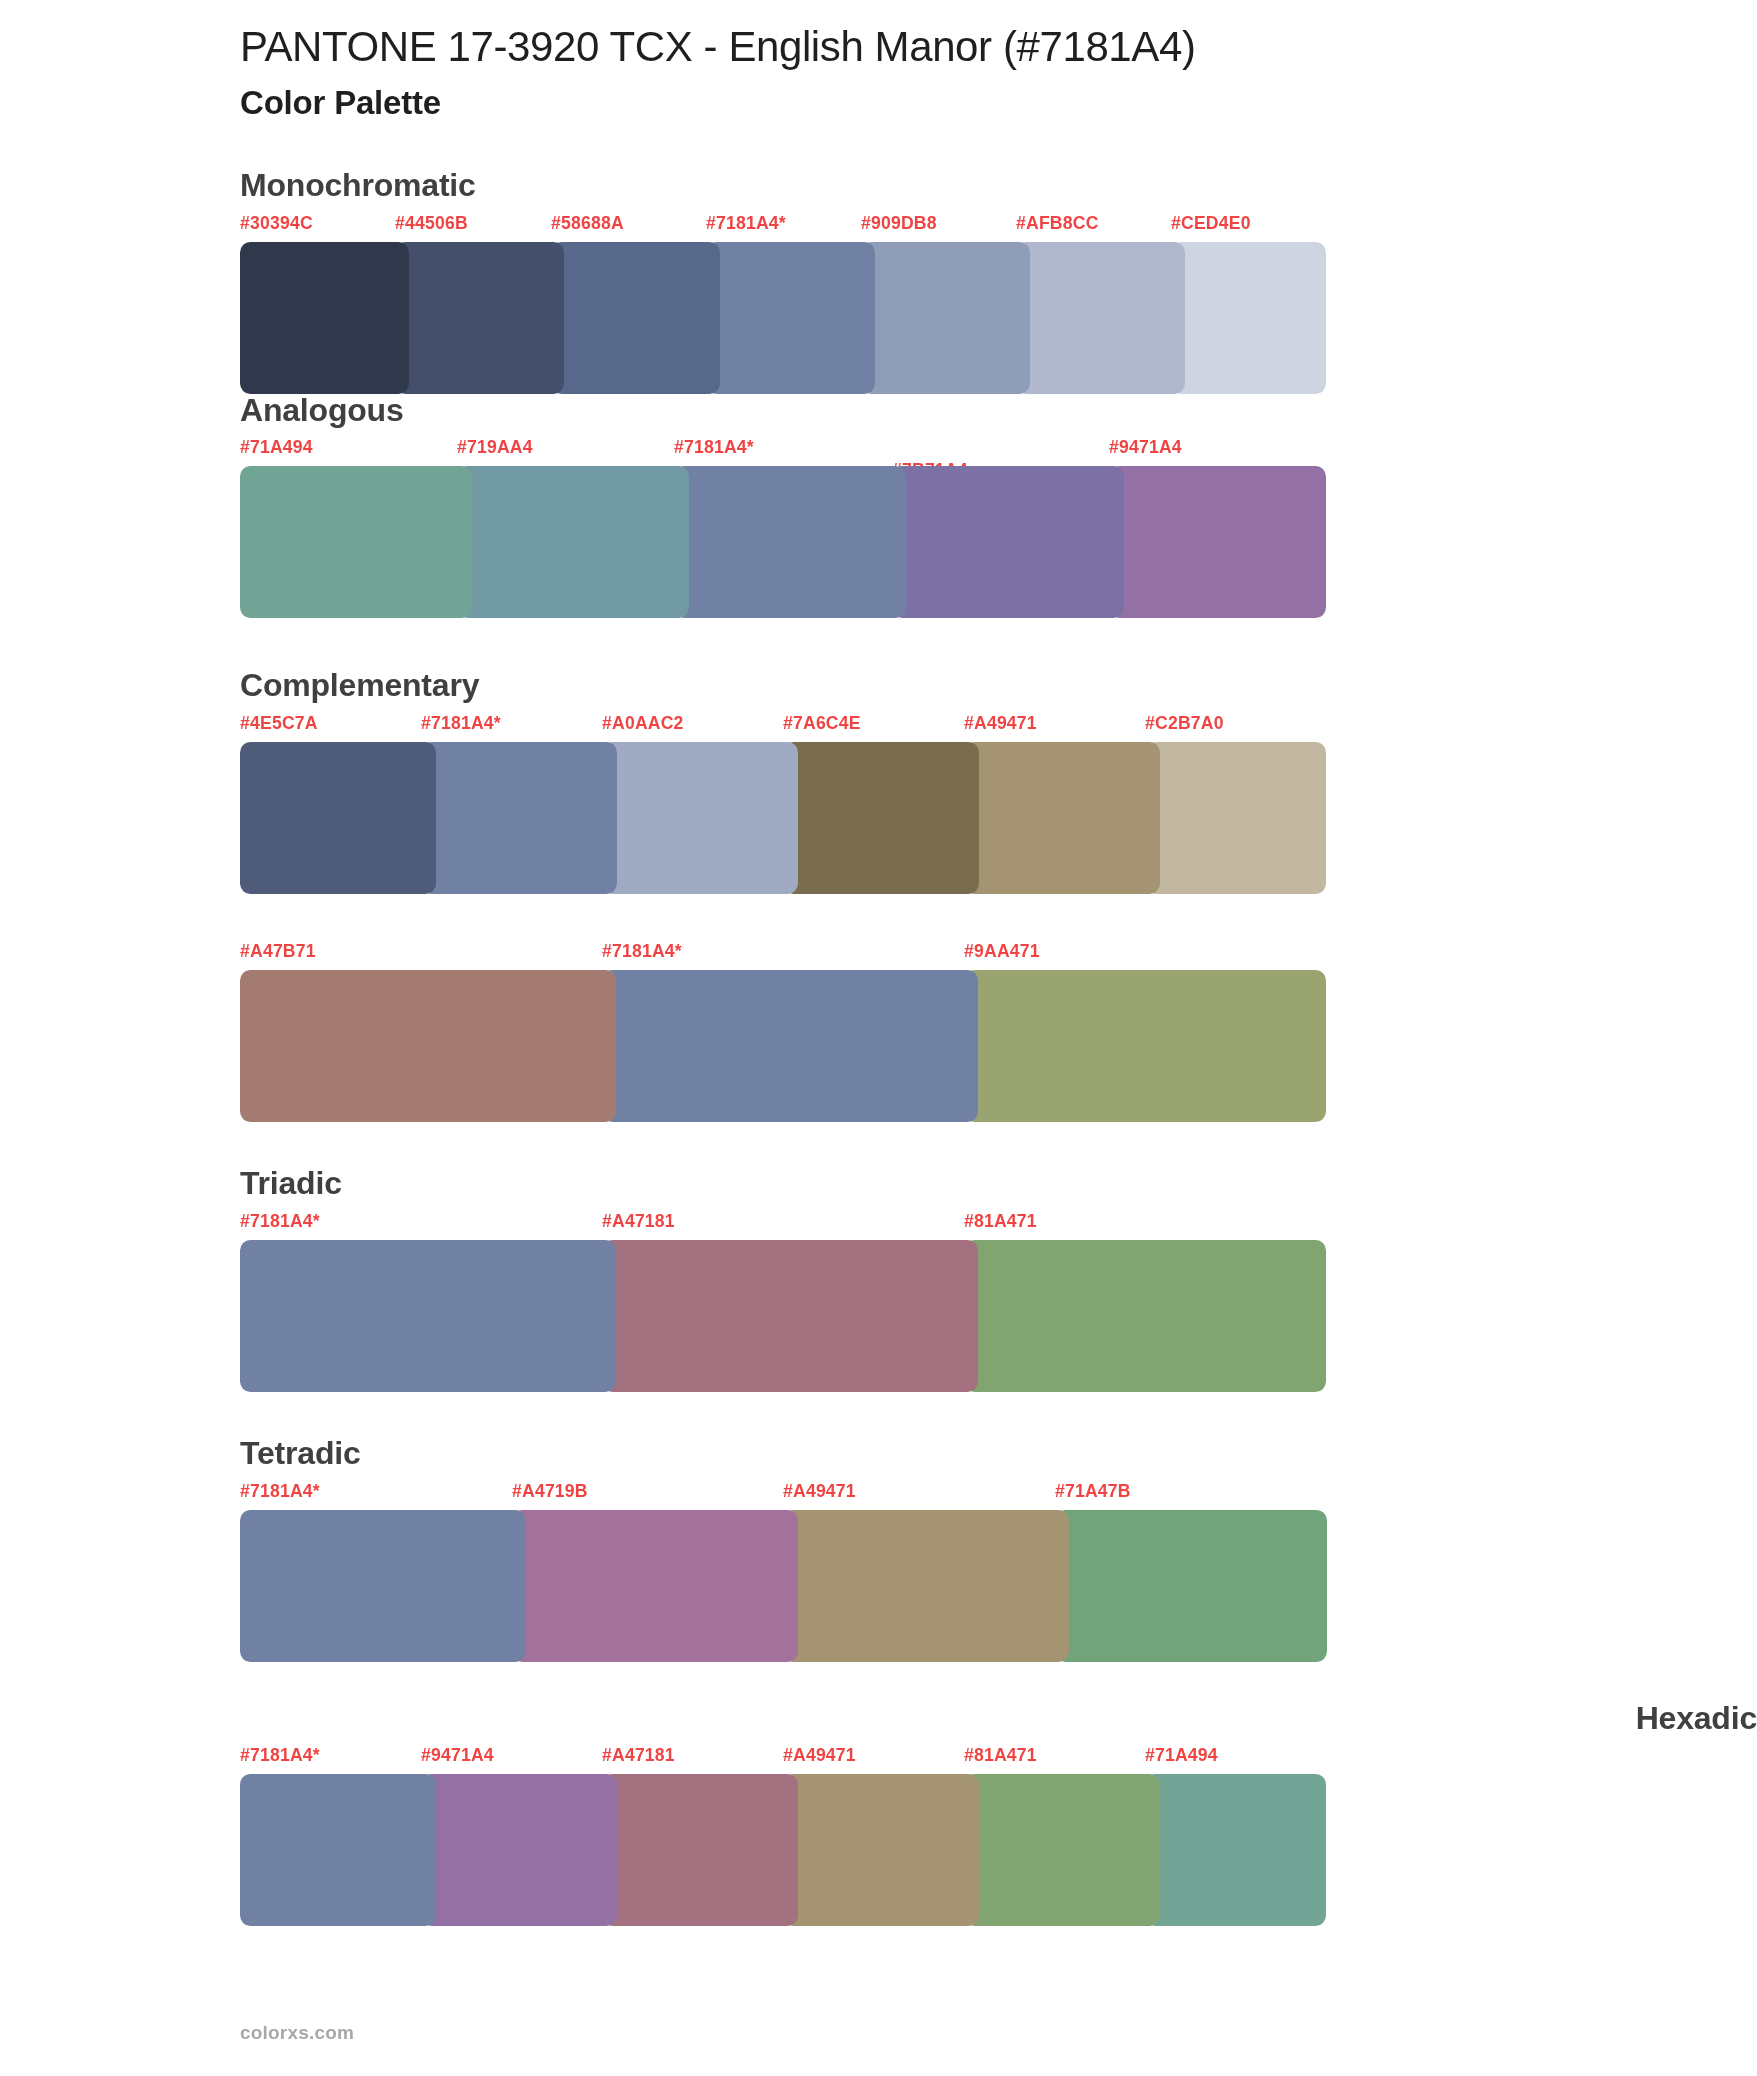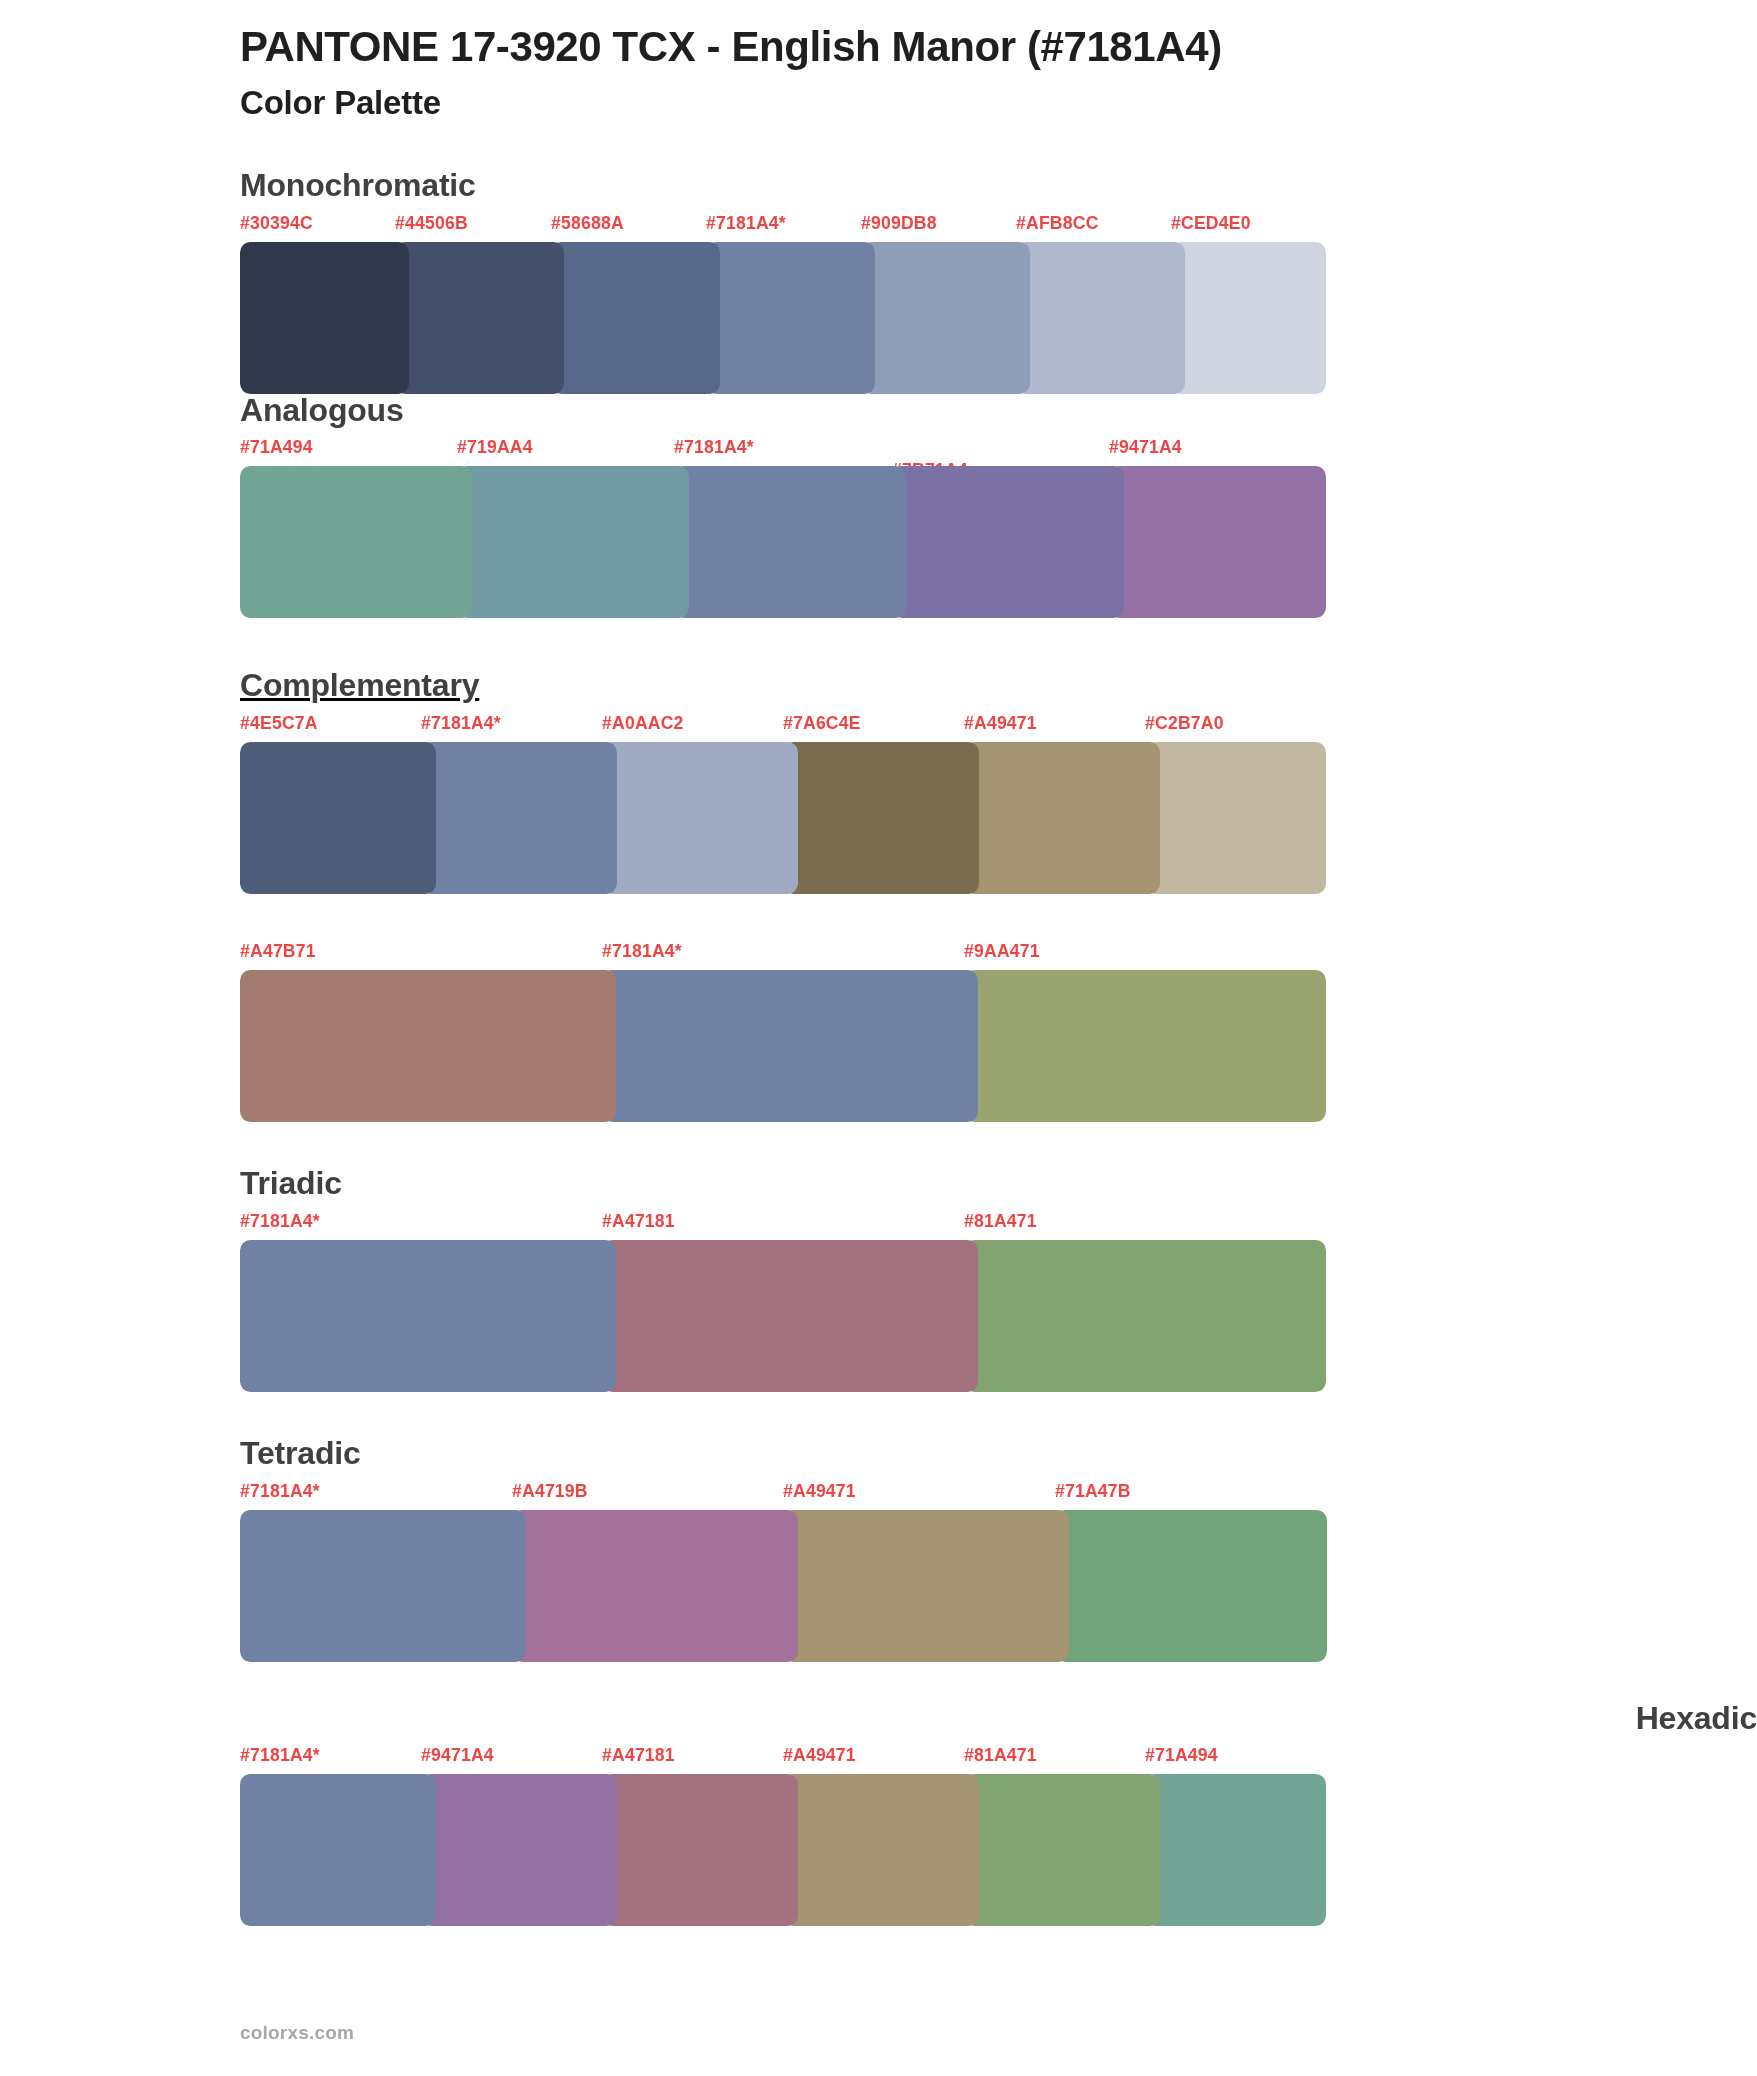--- a/index.html
+++ b/index.html
@@ -22,21 +22,21 @@
     box-sizing: border-box;
     padding: 0;
   }
 
   
   .header {
     padding: 22.4px 0 0 240px;
   }
   .page-title {
     font-size: 42px;
-    font-weight: bold;
+    font-weight: normal;
     color: #1f1f1f;
     letter-spacing: -0.4px;
     line-height: 1.18;
     margin: 0;
     white-space: nowrap;
   }
   .page-subtitle {
     font-size: 33px;
     font-weight: bold;
     color: #1f1f1f;
@@ -81,21 +81,21 @@
     font-weight: bold;
     color: #ef4444;
     letter-spacing: 0.2px;
     white-space: nowrap;
   }
   .row-wrap {
     position: relative;
     height: 180px;
   }
   .section.analogous { margin-bottom: 51px; }
-  .section.complementary { margin-bottom: 48px; text-decoration: underline; }
+  .section.complementary { margin-bottom: 48px; }
   .section.split     { margin-bottom: 45px; }
   .section.triadic   { margin-bottom: 45px; }
   .section.tetradic  { margin-bottom: 40px; }
   .section.hexadic   { margin-bottom: 0; text-align: right; }
 
   
   .footer {
     position: absolute;
     left: 240px;
     top: 2022px;

